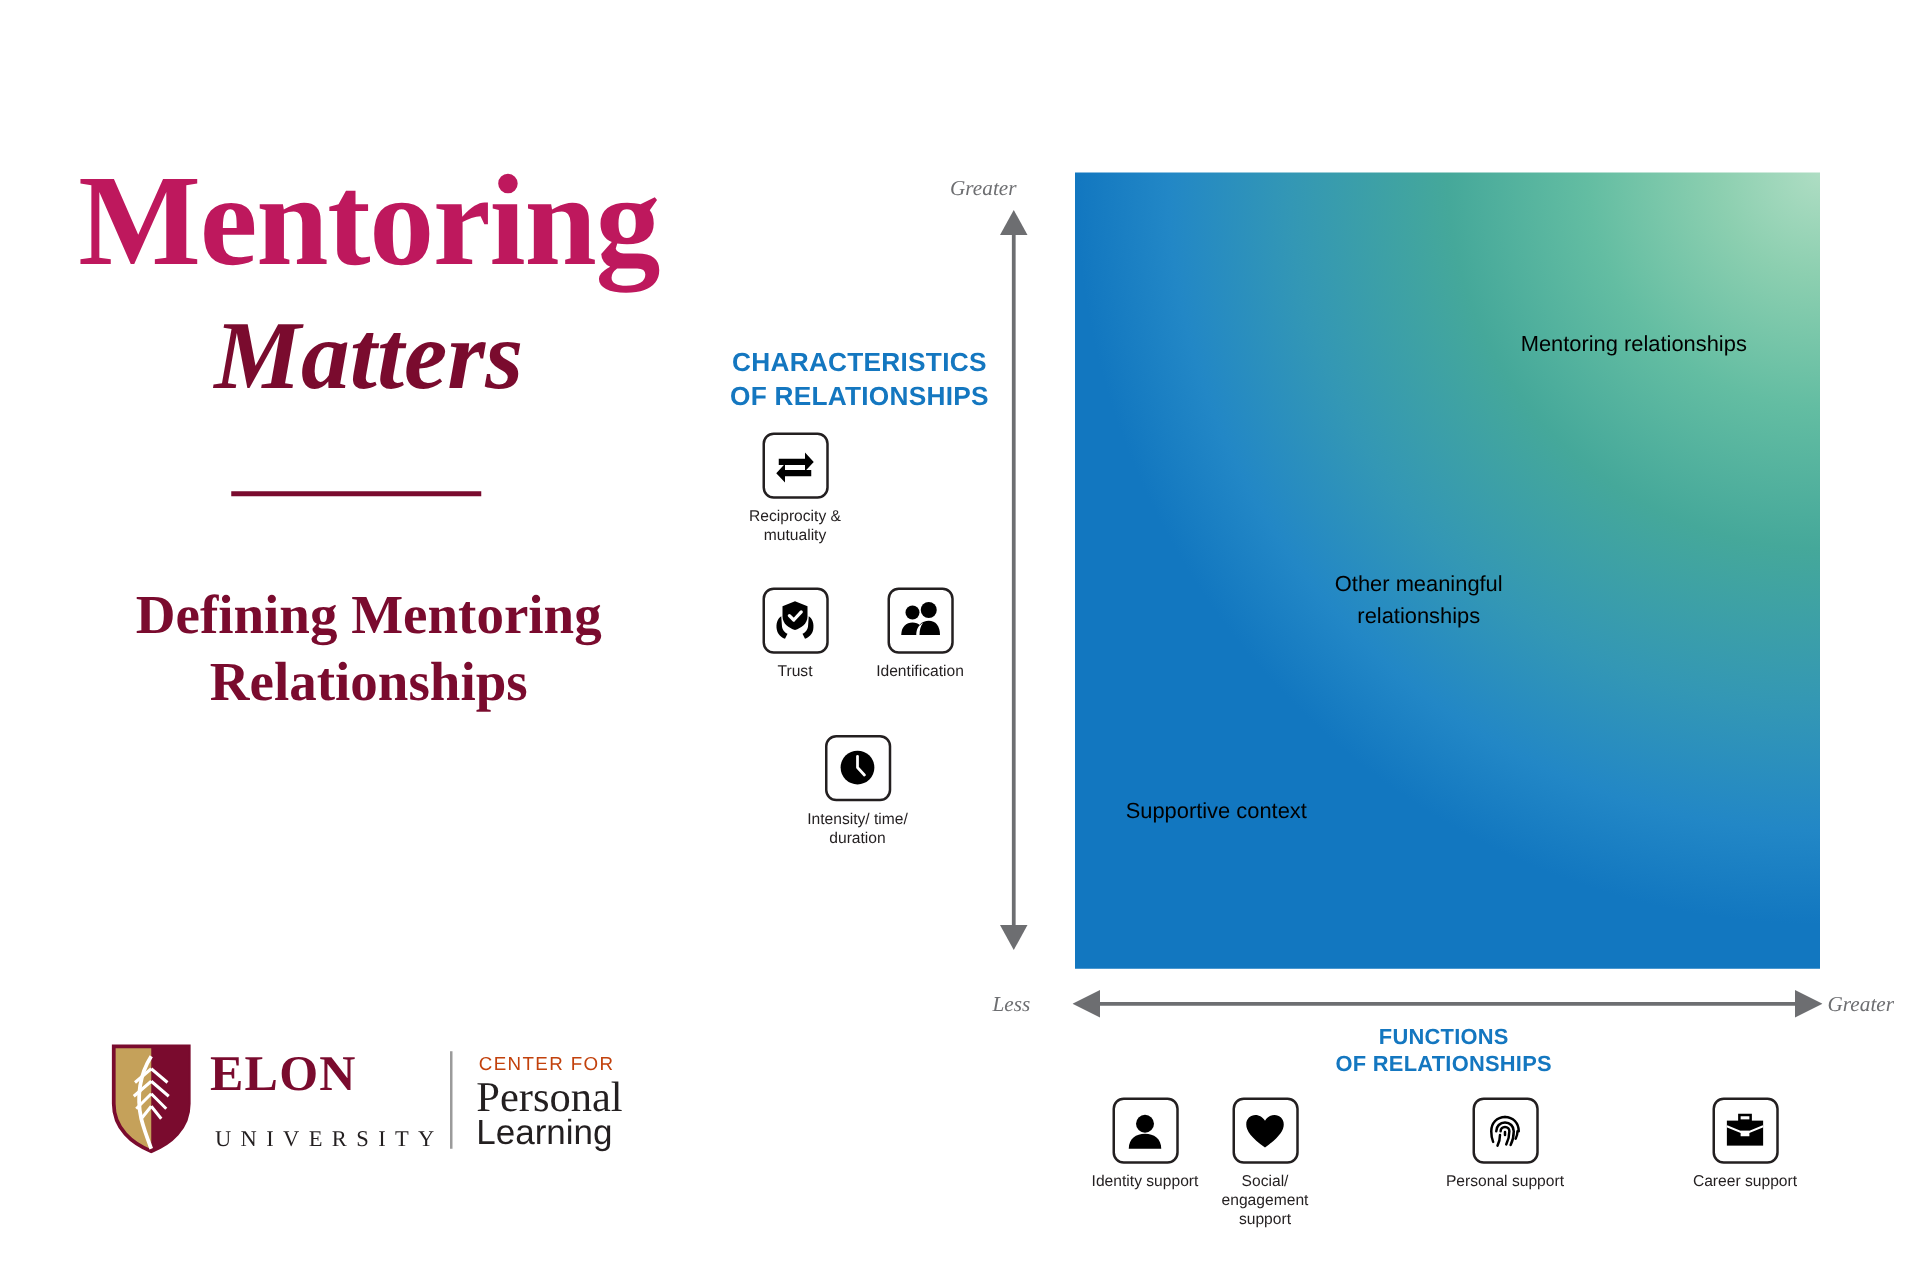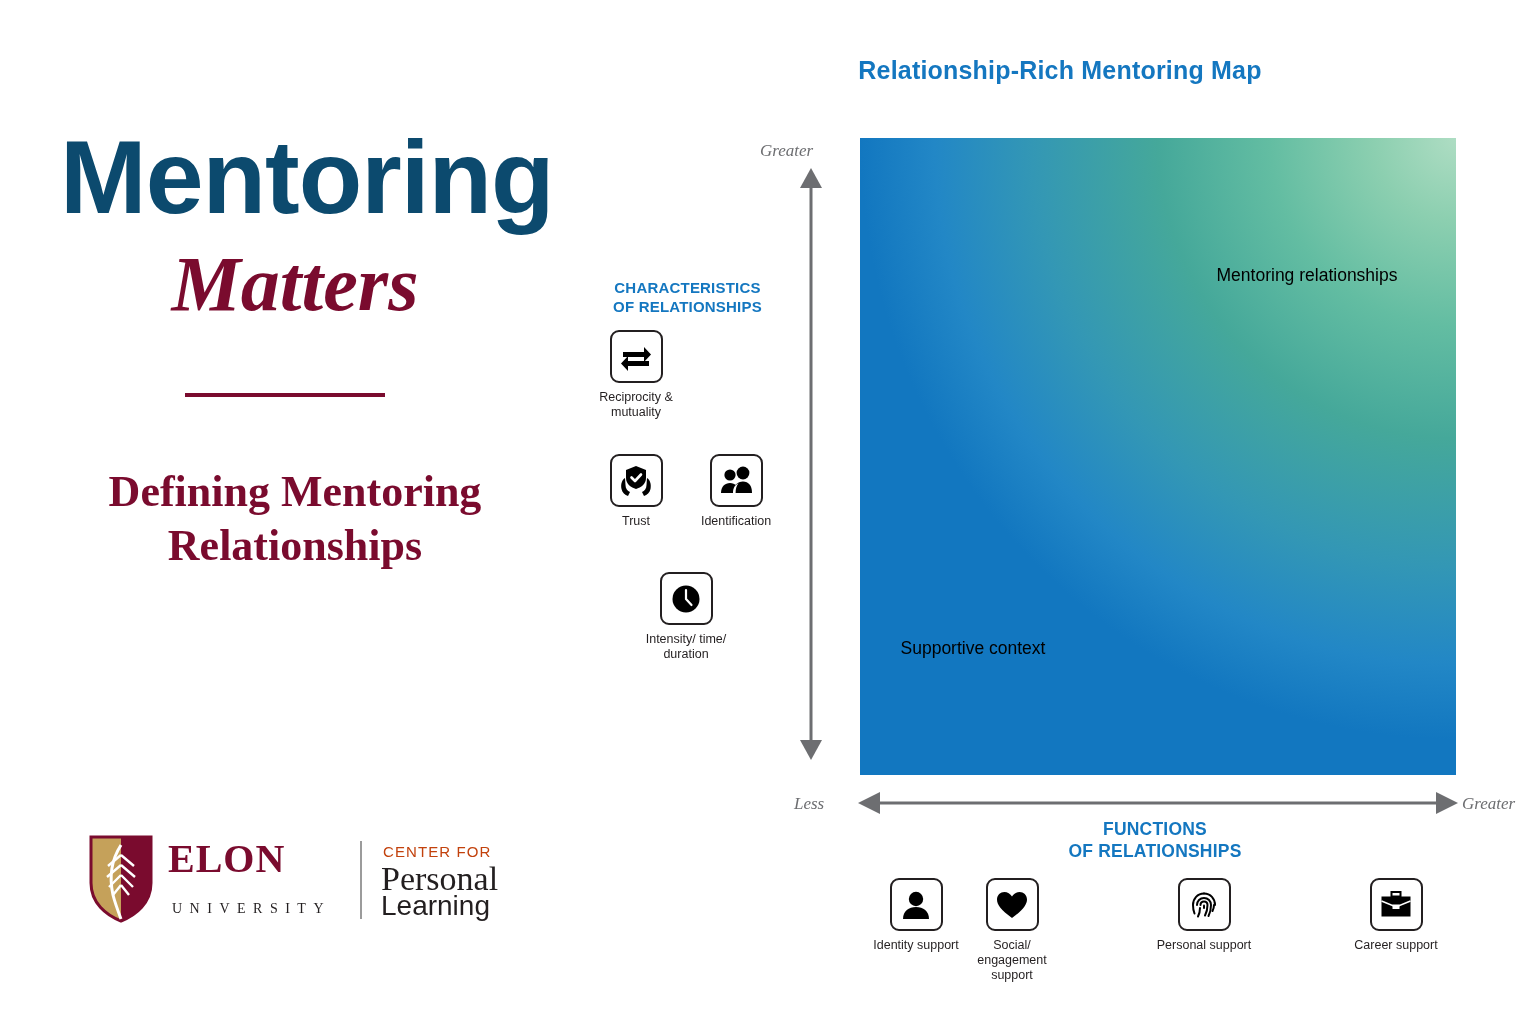--- a/index.html
+++ b/index.html
@@ -11,25 +11,25 @@
     position:relative;
   }
   .stage{position:absolute;inset:0;}
 
   
   .left-panel{position:absolute;left:0;top:0;width:560px;height:1024px;}
 
   .brand-title{
     position:absolute;left:60px;top:128px;width:470px;
     text-align:center;
-    font-family:Liberation Sans, sans-serif;
+    font-family:Liberation Serif, serif;
     font-weight:bold;
     font-size:104px;
     line-height:0.95;
-    color:#0c4a6e;
+    color:#be185d;
     letter-spacing:-1px;
   }
   .brand-sub{
     position:absolute;left:60px;top:245px;width:470px;
     text-align:center;
     font-family:"Liberation Serif", serif;
     font-style:italic;
     font-weight:bold;
     font-size:78px;
     line-height:1;
@@ -54,21 +54,21 @@
   .logo-shield{position:absolute;left:0;top:0;width:66px;height:90px;}
   .logo-elon{
     position:absolute;left:80px;top:6px;
     font-family:"Liberation Serif", serif;
     font-weight:bold;font-size:40px;line-height:1;
     color:#7a0b2e;letter-spacing:1px;
   }
   .logo-univ{
     position:absolute;left:84px;top:68px;
     font-family:"Liberation Serif", serif;
-    font-size:14px;letter-spacing:7.5px;color:#231f20;
+    font-size:18px;letter-spacing:7.5px;color:#231f20;
   }
   .logo-divider{
     position:absolute;left:272px;top:8px;width:2px;height:78px;background:#9b9b9b;
   }
   .logo-cfel-top{
     position:absolute;left:295px;top:10px;
     font-family:"Liberation Sans", sans-serif;
     font-size:15px;letter-spacing:1.1px;color:#c2410c;
   }
   .logo-cfel-1{
@@ -79,21 +79,21 @@
   .logo-cfel-2{
     position:absolute;left:293px;top:59px;
     font-family:Liberation Sans, sans-serif;
     font-size:28px;line-height:1;color:#231f20;
   }
 
   
   .charcol{position:absolute;left:580px;top:278px;width:215px;}
   .char-head{
     text-align:center;
-    font-size:15px;font-weight:bold;line-height:1.28;
+    font-size:21px;font-weight:bold;line-height:1.28;
     color:#1477c0;letter-spacing:0.2px;
   }
   .char-grid{position:relative;margin-top:14px;height:330px;}
   .char-cell{position:absolute;width:104px;text-align:center;}
   .char-cell.c0{left:4px;top:0px;}
   .char-cell.c1{left:104px;top:0px;}
   .char-cell.c2{left:4px;top:124px;}
   .char-cell.c3{left:104px;top:124px;}
   .char-cell.c4{left:54px;top:242px;}
   .ibox{
@@ -240,24 +240,24 @@
             <circle cx="17" cy="17" r="13.5" fill="#000"></circle>
             <path d="M17 8 V17 L22.5 23" fill="none" stroke="#fff" stroke-width="2.2" stroke-linecap="round" stroke-linejoin="round"></path>
           </svg>
         </div>
         <div class="ilabel">Intensity/ time/ duration</div>
       </div>
 
     </div>
   </div>
 
-  <div class="map-title">Relationship-Rich Mentoring Map</div>
 
   <div class="mapbox">
     <div class="map-label lbl-mentoring">Mentoring relationships</div>
+    <div class="map-label lbl-other">Other meaningful relationships</div>
     <div class="map-label lbl-support">Supportive context</div>
   </div>
 
   <div class="v-axis">
     <svg width="26" height="592" viewBox="0 0 26 592">
       <line x1="13" y1="16" x2="13" y2="576" stroke="#6d6e71" stroke-width="3"></line>
       <path d="M13 0 L24 20 H2 Z" fill="#6d6e71"></path>
       <path d="M13 592 L24 572 H2 Z" fill="#6d6e71"></path>
     </svg>
   </div>

